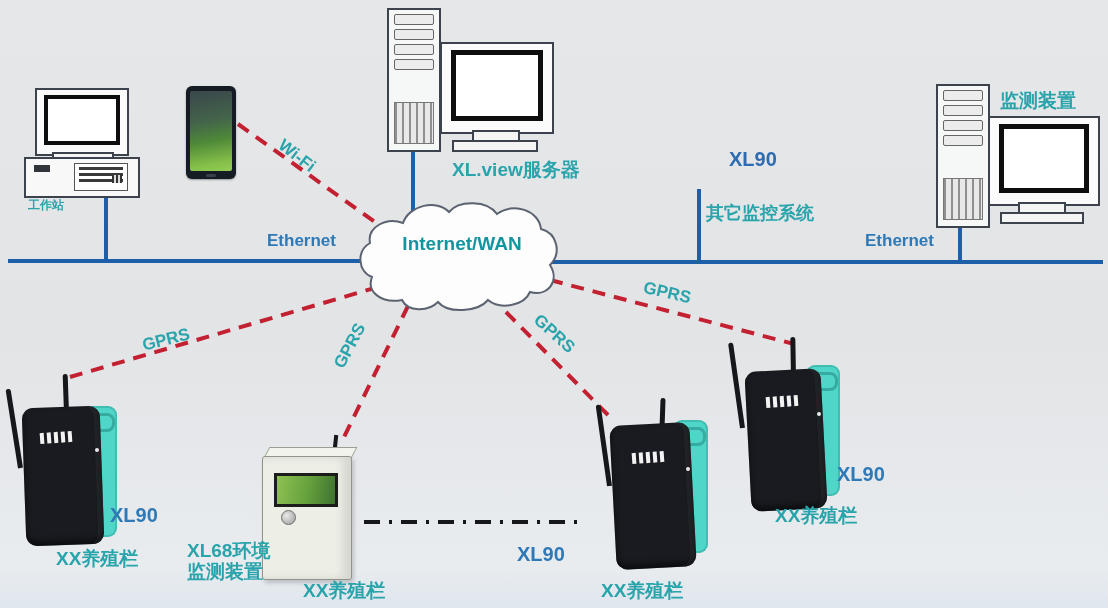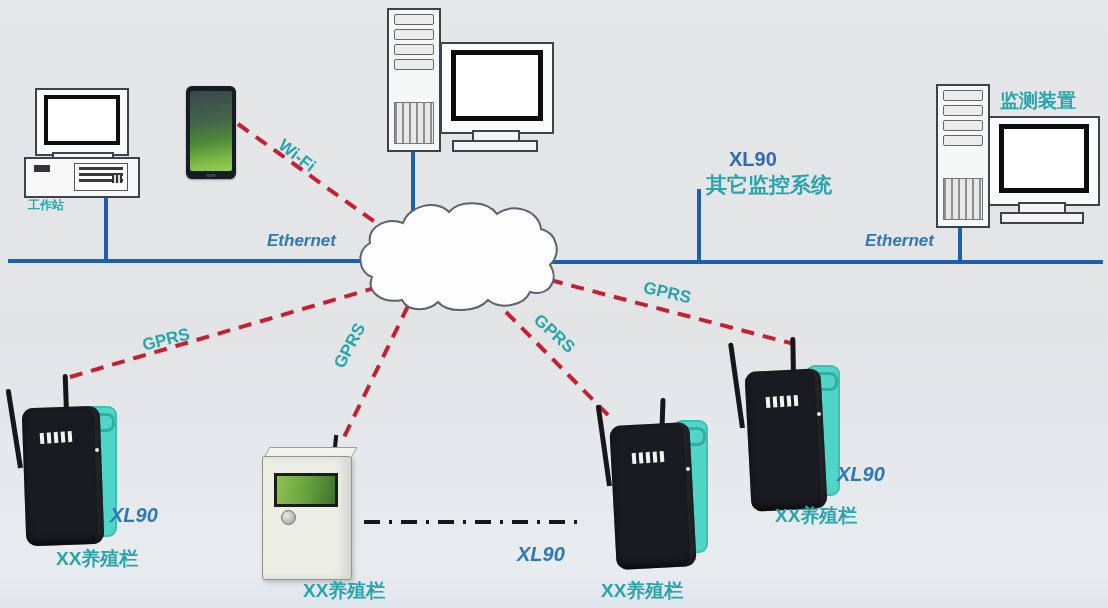--- a/index.html
+++ b/index.html
@@ -2,21 +2,21 @@
 <html><head>
 <meta charset="utf-8">
 <style>
   html,body{margin:0;padding:0;}
   body{font-family:"Liberation Sans","DejaVu Sans",sans-serif;}
   .canvas{position:relative;width:1108px;height:608px;overflow:hidden;
     background:linear-gradient(180deg,#e6e7e9 0%,#e2e4e6 55%,#e9ecef 93%,#dfe6ee 100%);}
   svg.layer{position:absolute;left:0;top:0;z-index:1;}
   .lbl{position:absolute;z-index:3;white-space:nowrap;font-weight:bold;}
   .teal{color:#29a4ab;}
-  .blue{color:#2f79b6;font-style:italic;}
+  .blue{color:#2f79b6;}
   .dkblue{color:#2e6bb0;}
 
   
   .crt{position:absolute;background:#fafbfa;border:2px solid #3d434d;z-index:2;}
   .crt .screen{position:absolute;inset:6px 9px 11px 9px;background:#fff;border:5px solid #0e0e0e;}
   .slab{position:absolute;background:#f4f5f4;border:2px solid #3d434d;z-index:2;}
   .tower{position:absolute;background:#f6f7f7;border:2px solid #3d434d;z-index:2;}
   .tower .bay{height:9px;margin:4px 5px 0 5px;border:1px solid #666;border-radius:2px;background:#ececec;}
   .tower .vents{position:absolute;left:5px;right:5px;bottom:6px;height:40px;border:1px solid #777;
     background:repeating-linear-gradient(90deg,#909090 0 2px,#e8e8e8 2px 7px);}
@@ -93,20 +93,21 @@
 
     <path d="M 402 300 C 382 304 366 292 372 277 C 358 272 356 251 370 243
          C 367 227 386 217 403 223 C 409 205 437 199 449 212
          C 459 200 487 200 497 214 C 513 202 539 210 541 229
          C 557 233 562 253 550 265 C 560 281 548 297 530 292
          C 524 306 500 310 488 300 C 478 312 448 314 438 302
          C 428 312 408 312 402 300 Z" fill="#fdfdfe" stroke="#5c6370" stroke-width="2"></path>
   </svg>
 
   <div class="cloudtxt">
+    <div>Internet/WAN</div>
   </div>
 
   <div class="crt" style="left:35px;top:88px;width:90px;height:64px;">
     <div class="screen" style="border-width:4px;inset:5px 7px 9px 7px;"></div>
   </div>
   <div class="slab" style="left:52px;top:152px;width:58px;height:5px;"></div>
   <div class="case" style="left:24px;top:157px;width:112px;height:37px;">
     <div class="sticker"></div>
     <div class="panel">
         <i></i>
@@ -127,39 +128,40 @@
     <div class="bay"></div>
     <div class="bay"></div>
     <div class="bay"></div>
     <div class="vents"></div>
   </div>
   <div class="crt" style="left:440px;top:42px;width:110px;height:88px;">
     <div class="screen"></div>
   </div>
   <div class="slab" style="left:472px;top:130px;width:44px;height:10px;"></div>
   <div class="slab" style="left:452px;top:140px;width:82px;height:8px;"></div>
+  <div class="lbl teal" style="left:452px;top:157px;font-size:19px;">XL.view服务器</div>
 
   <div class="tower" style="left:936px;top:84px;width:50px;height:140px;">
     <div class="bay"></div>
     <div class="bay"></div>
     <div class="bay"></div>
     <div class="bay"></div>
     <div class="vents"></div>
   </div>
   <div class="crt" style="left:988px;top:116px;width:108px;height:86px;">
     <div class="screen"></div>
   </div>
   <div class="slab" style="left:1018px;top:202px;width:44px;height:10px;"></div>
   <div class="slab" style="left:1000px;top:212px;width:80px;height:8px;"></div>
   <div class="lbl teal" style="left:1000px;top:88px;font-size:19px;">监测装置</div>
 
   <div class="lbl blue" style="left:267px;top:231px;font-size:17px;">Ethernet</div>
   <div class="lbl blue" style="left:865px;top:231px;font-size:17px;">Ethernet</div>
   <div class="lbl dkblue" style="left:729px;top:148px;font-size:20px;">XL90</div>
-  <div class="lbl teal" style="left:706px;top:171px;font-size:21px;">其它监控系统</div>
+  <div class="lbl teal" style="left:706px;top:201px;font-size:18px;">其它监控系统</div>
 
   <div class="lbl teal" style="left:276px;top:146px;font-size:17px;transform:rotate(38deg);">Wi-Fi</div>
   <div class="lbl teal" style="left:142px;top:330px;font-size:17px;transform:rotate(-14deg);">GPRS</div>
   <div class="lbl teal" style="left:326px;top:336px;font-size:17px;transform:rotate(-62deg);">GPRS</div>
   <div class="lbl teal" style="left:530px;top:324px;font-size:17px;transform:rotate(42deg);">GPRS</div>
   <div class="lbl teal" style="left:643px;top:283px;font-size:17px;transform:rotate(13deg);">GPRS</div>
 
   <div class="term">
     <div class="pad" style="left:84px;top:406px;width:33px;height:131px;">
       <div class="slot"></div>
@@ -179,20 +181,24 @@
   <div class="lbl blue" style="left:110px;top:504px;font-size:20px;">XL90</div>
   <div class="lbl teal" style="left:56px;top:546px;font-size:19px;">XX养殖栏</div>
 
   <div class="xl68">
     <div class="antpin"></div>
     <div class="flap"></div>
     <div class="body"></div>
     <div class="lcd"></div>
     <div class="knob"></div>
   </div>
+  <div class="lbl teal" style="left:187px;top:540px;font-size:19px;line-height:21px;">
+    <div>XL68环境</div>
+    <div>监测装置</div>
+  </div>
   <div class="lbl teal" style="left:303px;top:578px;font-size:19px;">XX养殖栏</div>
 
   <div class="lbl blue" style="left:517px;top:543px;font-size:20px;">XL90</div>
 
   <div class="term">
     <div class="pad" style="left:673px;top:420px;width:35px;height:133px;">
       <div class="slot"></div>
     </div>
     <div class="ant" style="left:607px;top:404px;height:82px;transform:rotate(-8deg);"></div>
     <div class="ant" style="left:657px;top:398px;height:102px;transform:rotate(2deg);"></div>

